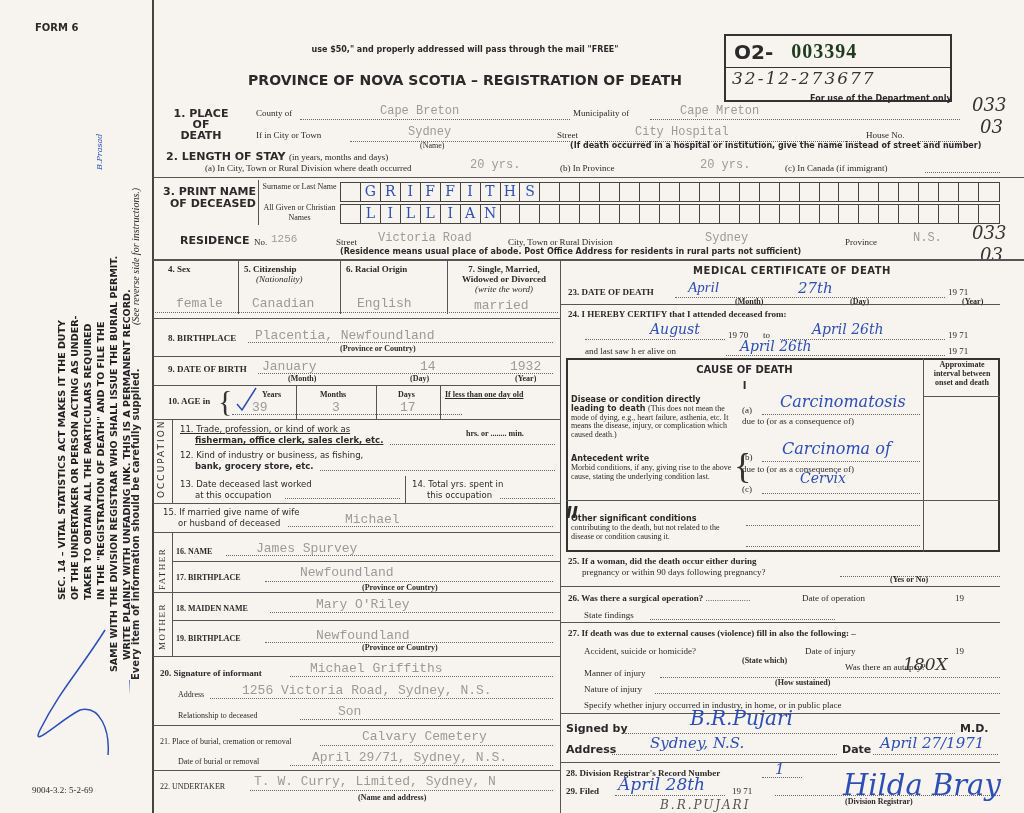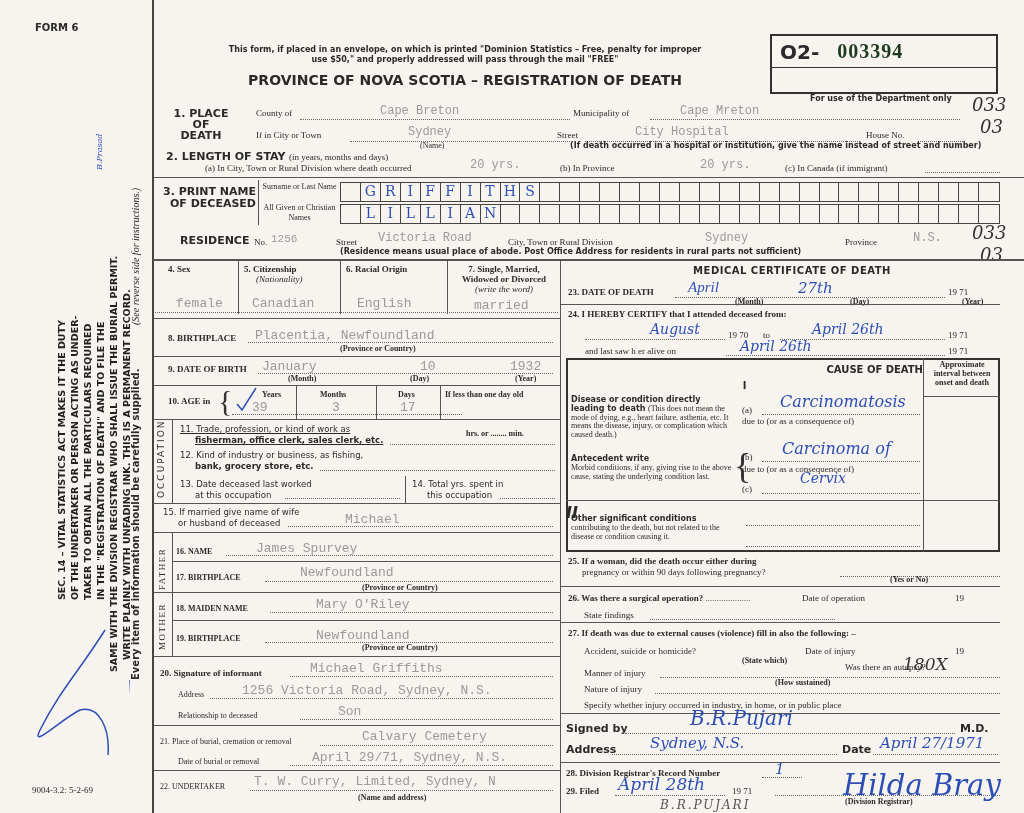--- a/index.html
+++ b/index.html
@@ -36,30 +36,30 @@
 <div class="vtext serif" style="left:130px;top:325px;font-size:10px;font-style:italic;">(See reverse side for instructions.)</div>
 <div class="vtext hand" style="left:95px;top:170px;font-size:8px;">B.Prasad</div>
 <svg class="abs" style="left:20px;top:620px" width="110" height="140">
   <path d="M85 10 C60 50, 40 70, 20 110 M20 110 C10 130, 40 100, 60 90 C80 85, 90 110, 88 135 M110 60 L112 100" stroke="#2d4fb5" stroke-width="1.5" fill="none"></path>
 </svg>
 <div class="abs serif" style="left:32px;top:785px;font-size:9px;">9004-3.2: 5-2-69</div>
 
 <div class="line-v" style="left:152px;top:0;height:813px;background:#444;width:2px;"></div>
 
 <div class="abs sans b" style="left:170px;top:45px;width:590px;text-align:center;font-size:8px;line-height:10px;">
-  <div>This form, if placed in an envelope, on which is printed "Dominion Statistics – Free, penalty for improper</div>
   <div>use $50," and properly addressed will pass through the mail "FREE"</div>
 </div>
 <div class="abs sans b" style="left:170px;top:72px;width:590px;text-align:center;font-size:14px;">PROVINCE OF NOVA SCOTIA – REGISTRATION OF DEATH</div>
 
-<div class="abs" style="left:770px;top:34px;width:228px;height:60px;border:2px solid #333;">
+<div class="abs" style="left:724px;top:34px;width:228px;height:68px;border:2px solid #333;">
   <div style="height:32px;border-bottom:1px solid #333;display:flex;align-items:center;padding-left:8px;gap:18px;">
     <span class="sans b" style="font-size:20px;">O2-</span>
     <span class="serif b" style="font-size:20px;color:#1f3b1f;letter-spacing:1px;">003394</span>
   </div>
+  <div class="hand" style="font-size:17px;padding-left:6px;color:#333;letter-spacing:2px;">32-12-273677</div>
 </div>
 <div class="abs sans b" style="left:810px;top:94px;font-size:8px;">For use of the Department only</div>
 <div class="abs hand" style="left:972px;top:94px;font-size:18px;color:#333;">033</div>
 <div class="abs hand" style="left:980px;top:116px;font-size:18px;color:#333;">03</div>
 <div class="abs hand" style="left:972px;top:222px;font-size:18px;color:#333;">033</div>
 <div class="abs hand" style="left:980px;top:244px;font-size:18px;color:#333;">03</div>
 
 <div class="abs sans b" style="left:166px;top:108px;font-size:11px;line-height:11px;text-align:center;width:70px;">1. PLACE<br>OF<br>DEATH</div>
 <div class="abs serif lbl" style="left:256px;top:108px;">County of</div>
 <div class="abs dots" style="left:300px;top:108px;width:270px;height:12px;"></div>
@@ -205,42 +205,42 @@
 
 <div class="abs serif b lbl" style="left:168px;top:333px;">8. BIRTHPLACE</div>
 <div class="abs dots" style="left:248px;top:333px;width:305px;height:10px;"></div>
 <div class="abs mono" style="left:255px;top:328px;font-size:13px;">Placentia, Newfoundland</div>
 <div class="abs serif b small" style="left:340px;top:344px;">(Province or Country)</div>
 <div class="line-h" style="left:153px;top:356px;width:407px;"></div>
 
 <div class="abs serif b lbl" style="left:168px;top:364px;">9. DATE OF BIRTH</div>
 <div class="abs dots" style="left:258px;top:364px;width:295px;height:10px;"></div>
 <div class="abs mono" style="left:262px;top:359px;font-size:13px;">January</div>
-<div class="abs mono" style="left:420px;top:359px;font-size:13px;">10</div>
+<div class="abs mono" style="left:420px;top:359px;font-size:13px;">14</div>
 <div class="abs mono" style="left:510px;top:359px;font-size:13px;">1932</div>
 <div class="abs serif b small" style="left:288px;top:374px;">(Month)</div>
 <div class="abs serif b small" style="left:410px;top:374px;">(Day)</div>
 <div class="abs serif b small" style="left:515px;top:374px;">(Year)</div>
 <div class="line-h" style="left:153px;top:385px;width:407px;"></div>
 
 <div class="abs serif b lbl" style="left:168px;top:396px;">10. AGE in</div>
 <div class="abs serif" style="left:218px;top:386px;font-size:30px;line-height:30px;color:#333;">{</div>
 <div class="line-v" style="left:296px;top:385px;height:34px;"></div>
 <div class="line-v" style="left:376px;top:385px;height:34px;"></div>
 <div class="line-v" style="left:440px;top:385px;height:34px;"></div>
 <div class="abs serif b small" style="left:262px;top:390px;">Years</div>
 <svg class="abs" style="left:234px;top:386px" width="24" height="26">
     <path d="M3 18 L8 24 L22 2" stroke="#2d4fb5" stroke-width="1.5" fill="none"></path>
   </svg>
 <div class="abs mono" style="left:252px;top:400px;font-size:13px;">39</div>
 <div class="abs serif b small" style="left:320px;top:390px;">Months</div>
 <div class="abs mono" style="left:332px;top:400px;font-size:13px;">3</div>
 <div class="abs serif b small" style="left:398px;top:390px;">Days</div>
 <div class="abs mono" style="left:400px;top:400px;font-size:13px;">17</div>
-<div class="abs serif b small" style="left:445px;top:390px;">If less than one day old</div>
+<div class="abs serif b small" style="left:445px;top:390px;text-decoration:underline;">If less than one day old</div>
 <div class="abs serif b small" style="left:466px;top:429px;text-align:center;"><span>hrs. or</span> ........ <span>min.</span></div>
 <div class="abs dots" style="left:232px;top:414px;width:230px;height:1px;"></div>
 <div class="line-h" style="left:153px;top:419px;width:407px;"></div>
 
 <div class="line-v" style="left:172px;top:419px;height:84px;"></div>
 <div class="vtext sans" style="left:156px;top:498px;font-size:9px;letter-spacing:2px;">OCCUPATION</div>
 <div class="abs sans" style="left:180px;top:424px;font-size:8.5px;line-height:11px;text-decoration:underline;">
   <div>11. Trade, profession, or kind of work as</div>
   <div style="padding-left:15px" class="b">fisherman, office clerk, sales clerk, etc.</div>
 </div>
@@ -333,21 +333,21 @@
 <div class="abs dots" style="left:780px;top:331px;width:165px;height:9px;"></div>
 <div class="abs hand" style="left:812px;top:321px;font-size:14px;">April 26th</div>
 <div class="abs serif lbl" style="left:948px;top:330px;">19 71</div>
 <div class="abs serif lbl" style="left:585px;top:346px;">and last saw h er alive on</div>
 <div class="abs dots" style="left:726px;top:347px;width:219px;height:9px;"></div>
 <div class="abs hand" style="left:740px;top:338px;font-size:14px;">April 26th</div>
 <div class="abs serif lbl" style="left:948px;top:346px;">19 71</div>
 
 <div class="abs" style="left:566px;top:358px;width:434px;height:194px;border:2px solid #333;"></div>
 <div class="line-v" style="left:923px;top:358px;height:194px;"></div>
-<div class="abs sans b" style="left:566px;top:364px;width:357px;text-align:right;font-size:10px;">CAUSE OF DEATH</div>
+<div class="abs sans b" style="left:566px;top:364px;width:357px;text-align:center;font-size:10px;">CAUSE OF DEATH</div>
 <div class="abs serif b" style="left:926px;top:360px;width:72px;text-align:center;font-size:8px;line-height:9px;">Approximate interval between onset and death</div>
 <div class="line-h" style="left:923px;top:396px;width:77px;"></div>
 <div class="abs sans b" style="left:566px;top:380px;width:357px;text-align:center;font-size:10px;">I</div>
 <div class="abs" style="left:571px;top:396px;width:165px;font-size:8px;line-height:8.8px;">
   <span class="sans b">Disease or condition directly leading to death</span>
   <span class="serif">(This does not mean the mode of dying, e.g., heart failure, asthenia, etc. It means the disease, injury, or complication which caused death.)</span>
 </div>
 <div class="abs serif lbl" style="left:742px;top:405px;">(a)</div>
 <div class="abs dots" style="left:762px;top:406px;width:158px;height:9px;"></div>
 <div class="abs hand" style="left:780px;top:392px;font-size:16px;">Carcinomatosis</div>

